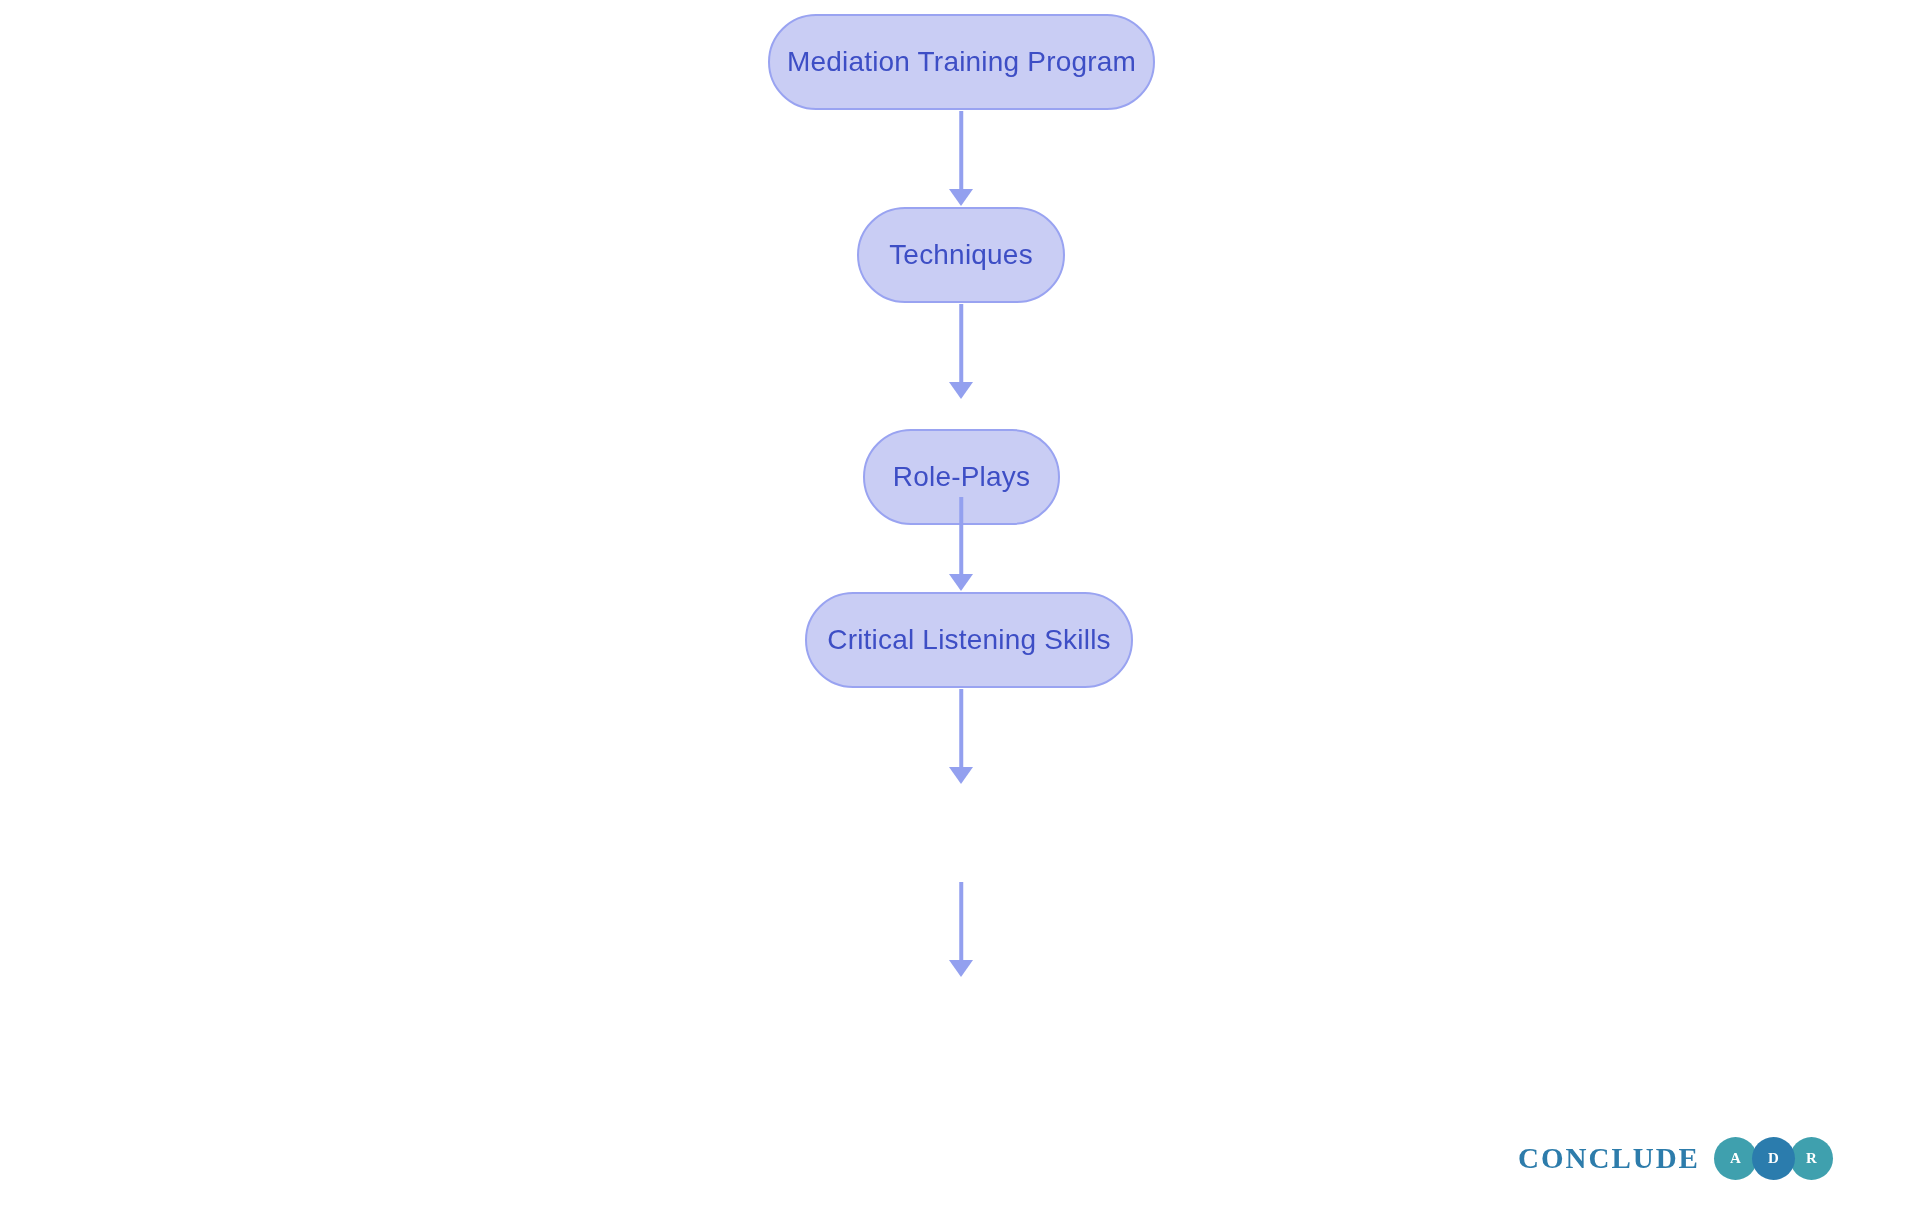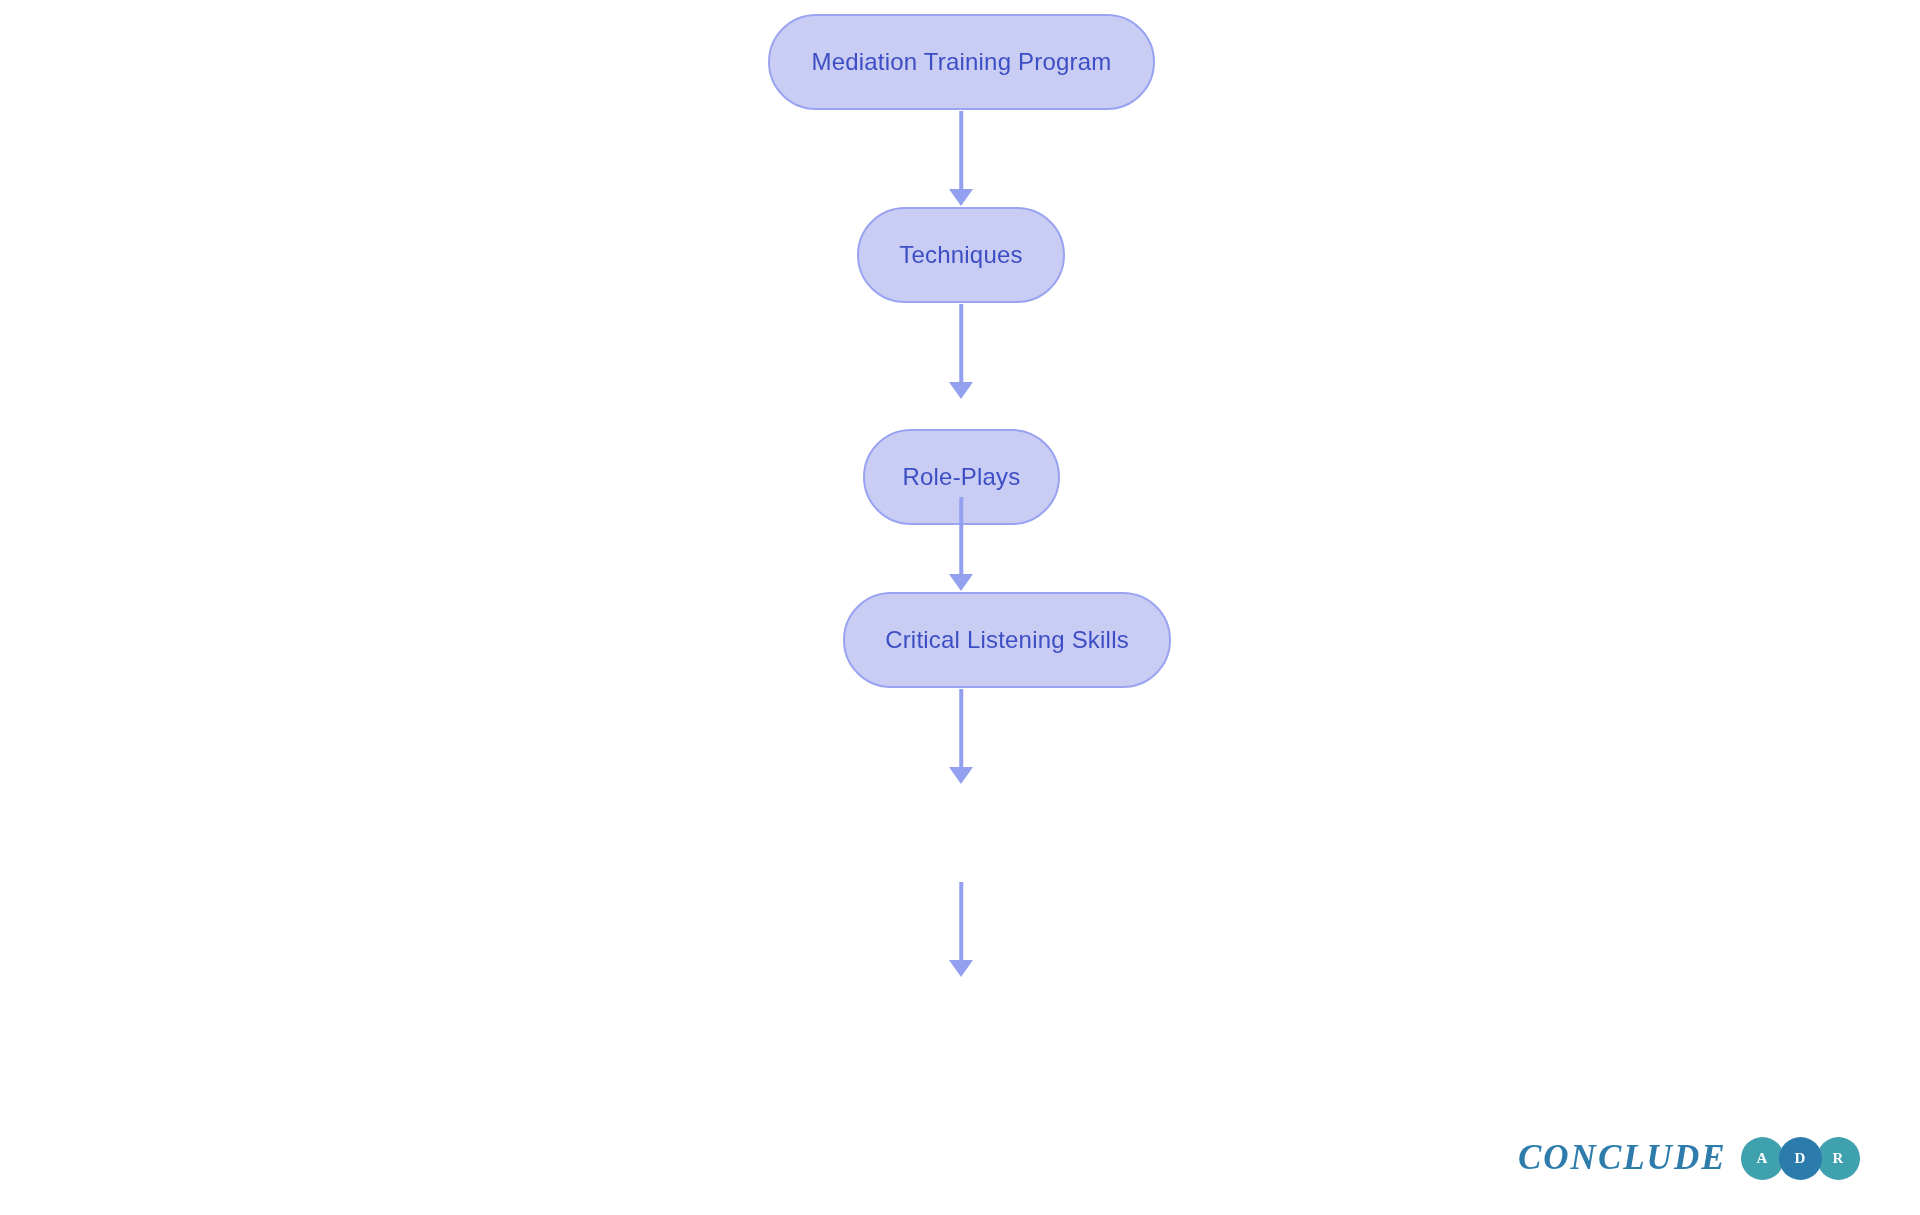--- a/index.html
+++ b/index.html
@@ -22,28 +22,28 @@
     position: absolute;
     box-sizing: border-box;
     height: 96px;
     border-radius: 48px;
     border: 2px solid var(--node-border);
     background: var(--node-fill);
     color: var(--node-text);
     display: flex;
     align-items: center;
     justify-content: center;
-    font-size: 24px;
+    font-size: 28px;
     letter-spacing: 0.2px;
     white-space: nowrap;
   }
   .node-1 { left: 768px; top: 14px;  width: 387px; }
   .node-2 { left: 857px; top: 207px; width: 208px; }
   .node-3 { left: 863px; top: 400px; width: 197px; margin-top: 29px; }
-  .node-4 { left: 843px; top: 592px; width: 328px; }
+  .node-4 { left: 805px; top: 592px; width: 328px; }
   .node-5 { left: 745px; top: 785px; width: 433px; }
   .node-6 { left: 774px; top: 978px; width: 374px; }
 
   
   .arrow {
     position: absolute;
     left: 949px;          
     width: 24px;
   }
   .arrow-1 { top: 111px; height: 95px; }
@@ -78,24 +78,23 @@
     left: 1518px;
     top: 1136px;
     height: 44px;
     display: flex;
     align-items: center;
     gap: 14px;
   }
   .brand-wordmark {
     font-family: "Liberation Serif", serif;
     font-weight: bold;
-    font-size: 35px;
+    font-size: 29px;
     letter-spacing: 2px;
     color: var(--brand-text);
-    font-style: italic;
   }
   .brand-badges {
     display: flex;
     align-items: center;
   }
   .badge {
     width: 43px;
     height: 43px;
     border-radius: 50%;
     display: flex;

